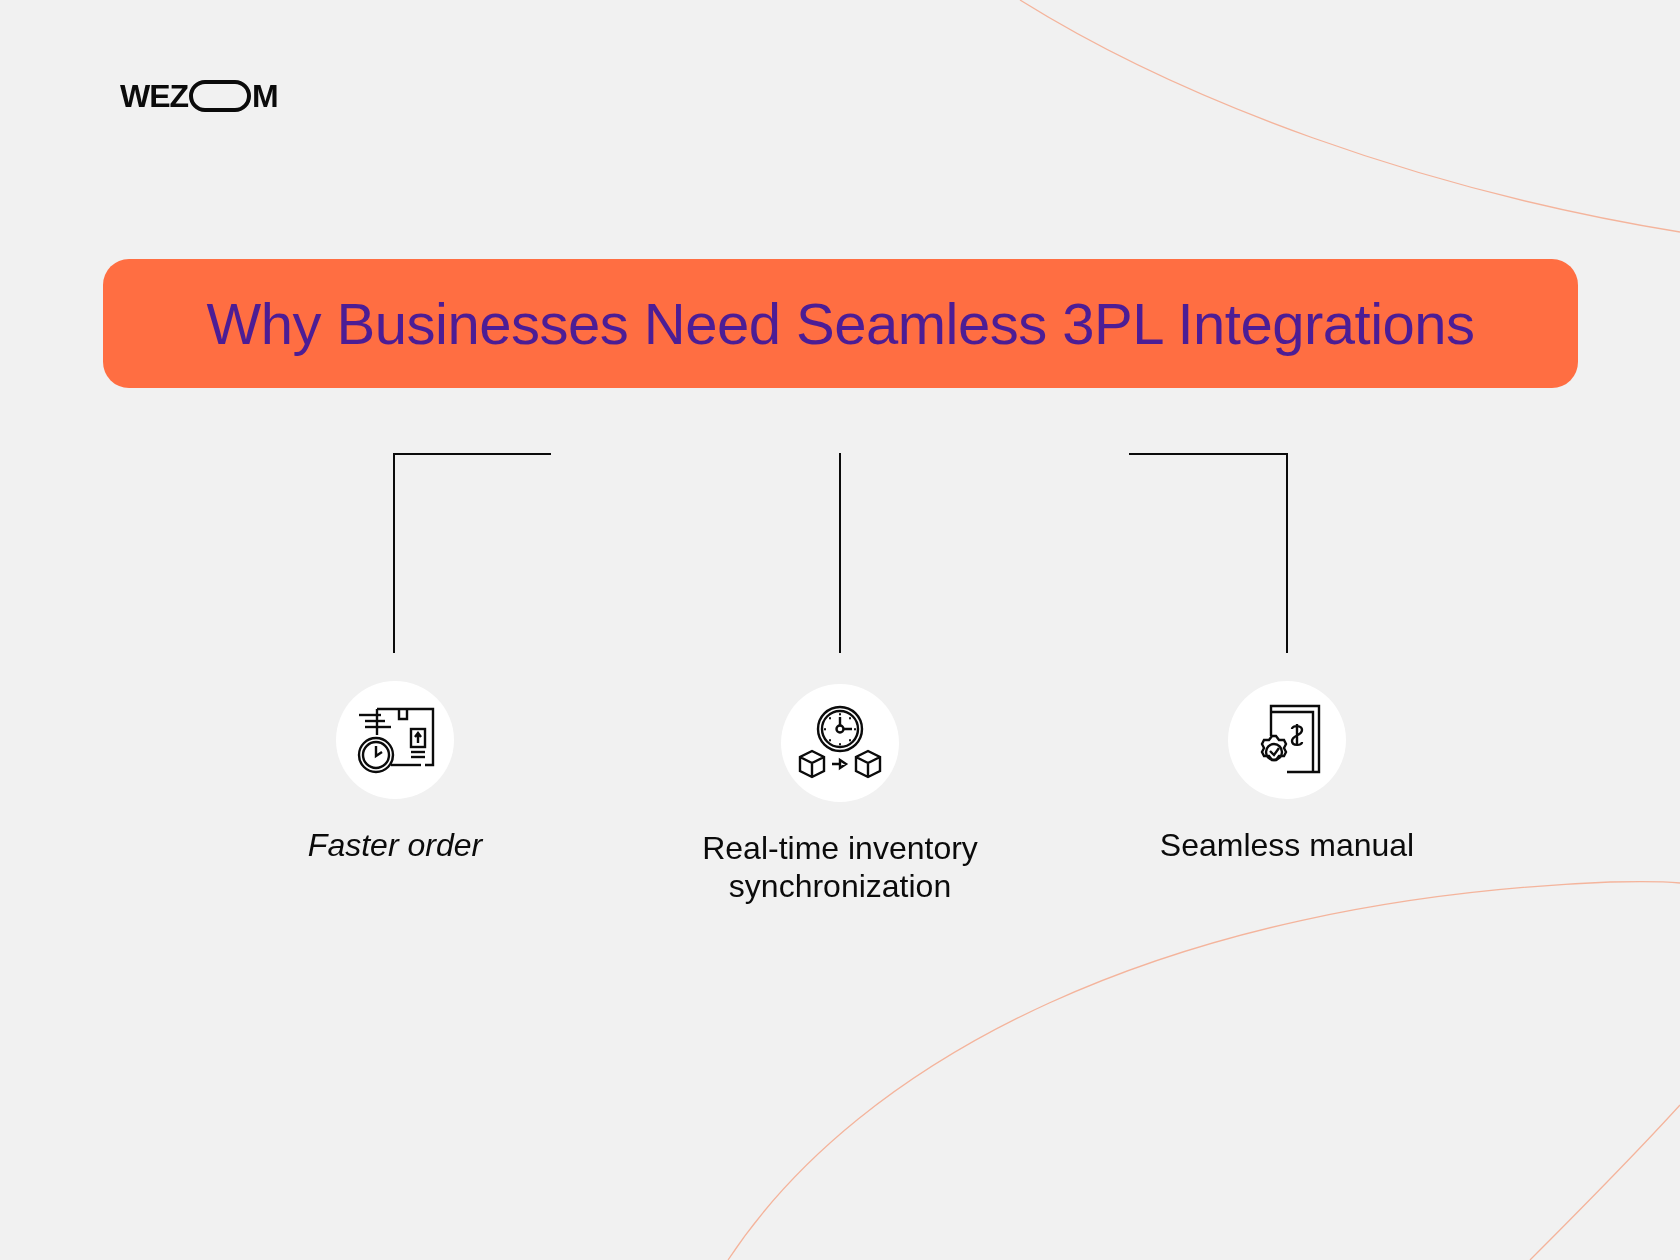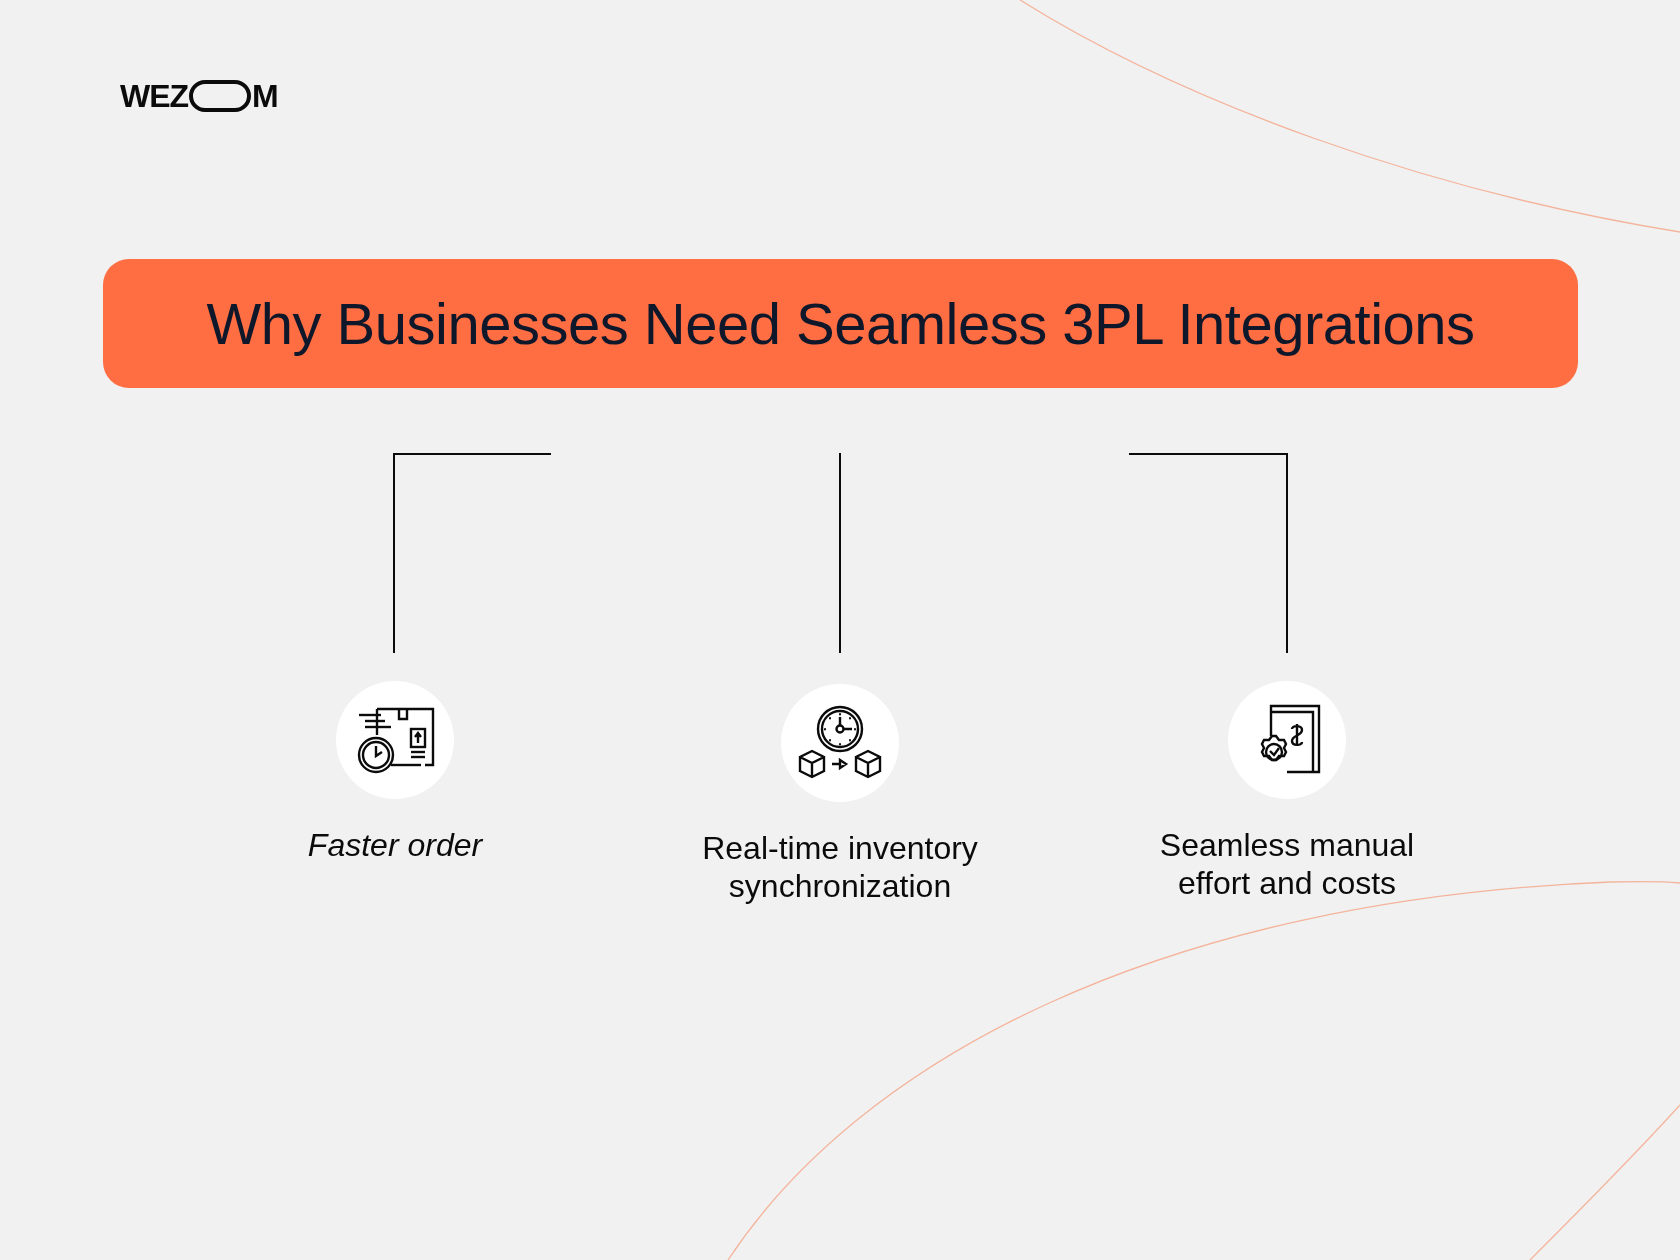--- a/index.html
+++ b/index.html
@@ -11,21 +11,21 @@
   }
   .bg-arcs { position: absolute; left: 0; top: 0; width: 1680px; height: 1260px; }
   .logo { position: absolute; left: 120px; top: 74px; height: 44px; display: flex; align-items: center; }
   .logo-text { font-family: "Liberation Sans", sans-serif; font-weight: 700; font-size: 32px; letter-spacing: -1px; line-height: 44px; }
   .logo-oval { display: inline-block; width: 62px; height: 32px; border: 4.5px solid #0b0b0b; border-radius: 20px; box-sizing: border-box; margin: 0 1px; vertical-align: middle; }
   .banner {
     position: absolute; left: 103px; top: 259px; width: 1475px; height: 129px;
     background: #ff6e42; border-radius: 26px;
     display: flex; align-items: center; justify-content: center;
   }
-  .banner-title { font-size: 58px; font-weight: 400; letter-spacing: -0.5px; color: #0f172a; white-space: nowrap; }
+  .banner-title { font-size: 58px; font-weight: 400; letter-spacing: -0.5px; color: #4c1d95; white-space: nowrap; }
   .line { position: absolute; background: #0b0b0b; }
   .item { position: absolute; width: 360px; text-align: center; }
   .icon-circle {
     width: 118px; height: 118px; border-radius: 50%; background: #ffffff;
     margin: 0 auto; display: flex; align-items: center; justify-content: center;
   }
   .item-label { margin-top: 27px; font-size: 32px; line-height: 38px; color: #0b0b0b; }
   .item-label span { display: block; }
 </style>
 </head>
@@ -111,15 +111,14 @@
       <path d="M22,34 V4 H70 V70 H38"></path>
       <path d="M22,10 H64 V70"></path>
       <path d="M48,22 V44 M43,27 C43,23 53,23 53,28 C53,34 43,33 43,39 C43,44 53,44 53,40"></path>
       <path d="M20,38 l3,-4 h4 l3,4 l5,0 l2,4 l-2,4 l2,4 l-2,4 l-5,0 l-3,4 h-4 l-3,-4 l-5,0 l-2,-4 l2,-4 l-2,-4 l2,-4 z"></path>
       <circle cx="25" cy="50" r="8"></circle>
       <path d="M21,49 L25,53 L30,46"></path>
     </svg>
   </div>
   <div class="item-label">
     <span>Seamless manual</span>
-    <span>effort and costs</span>
   </div>
 </div>
 
 </body></html>

